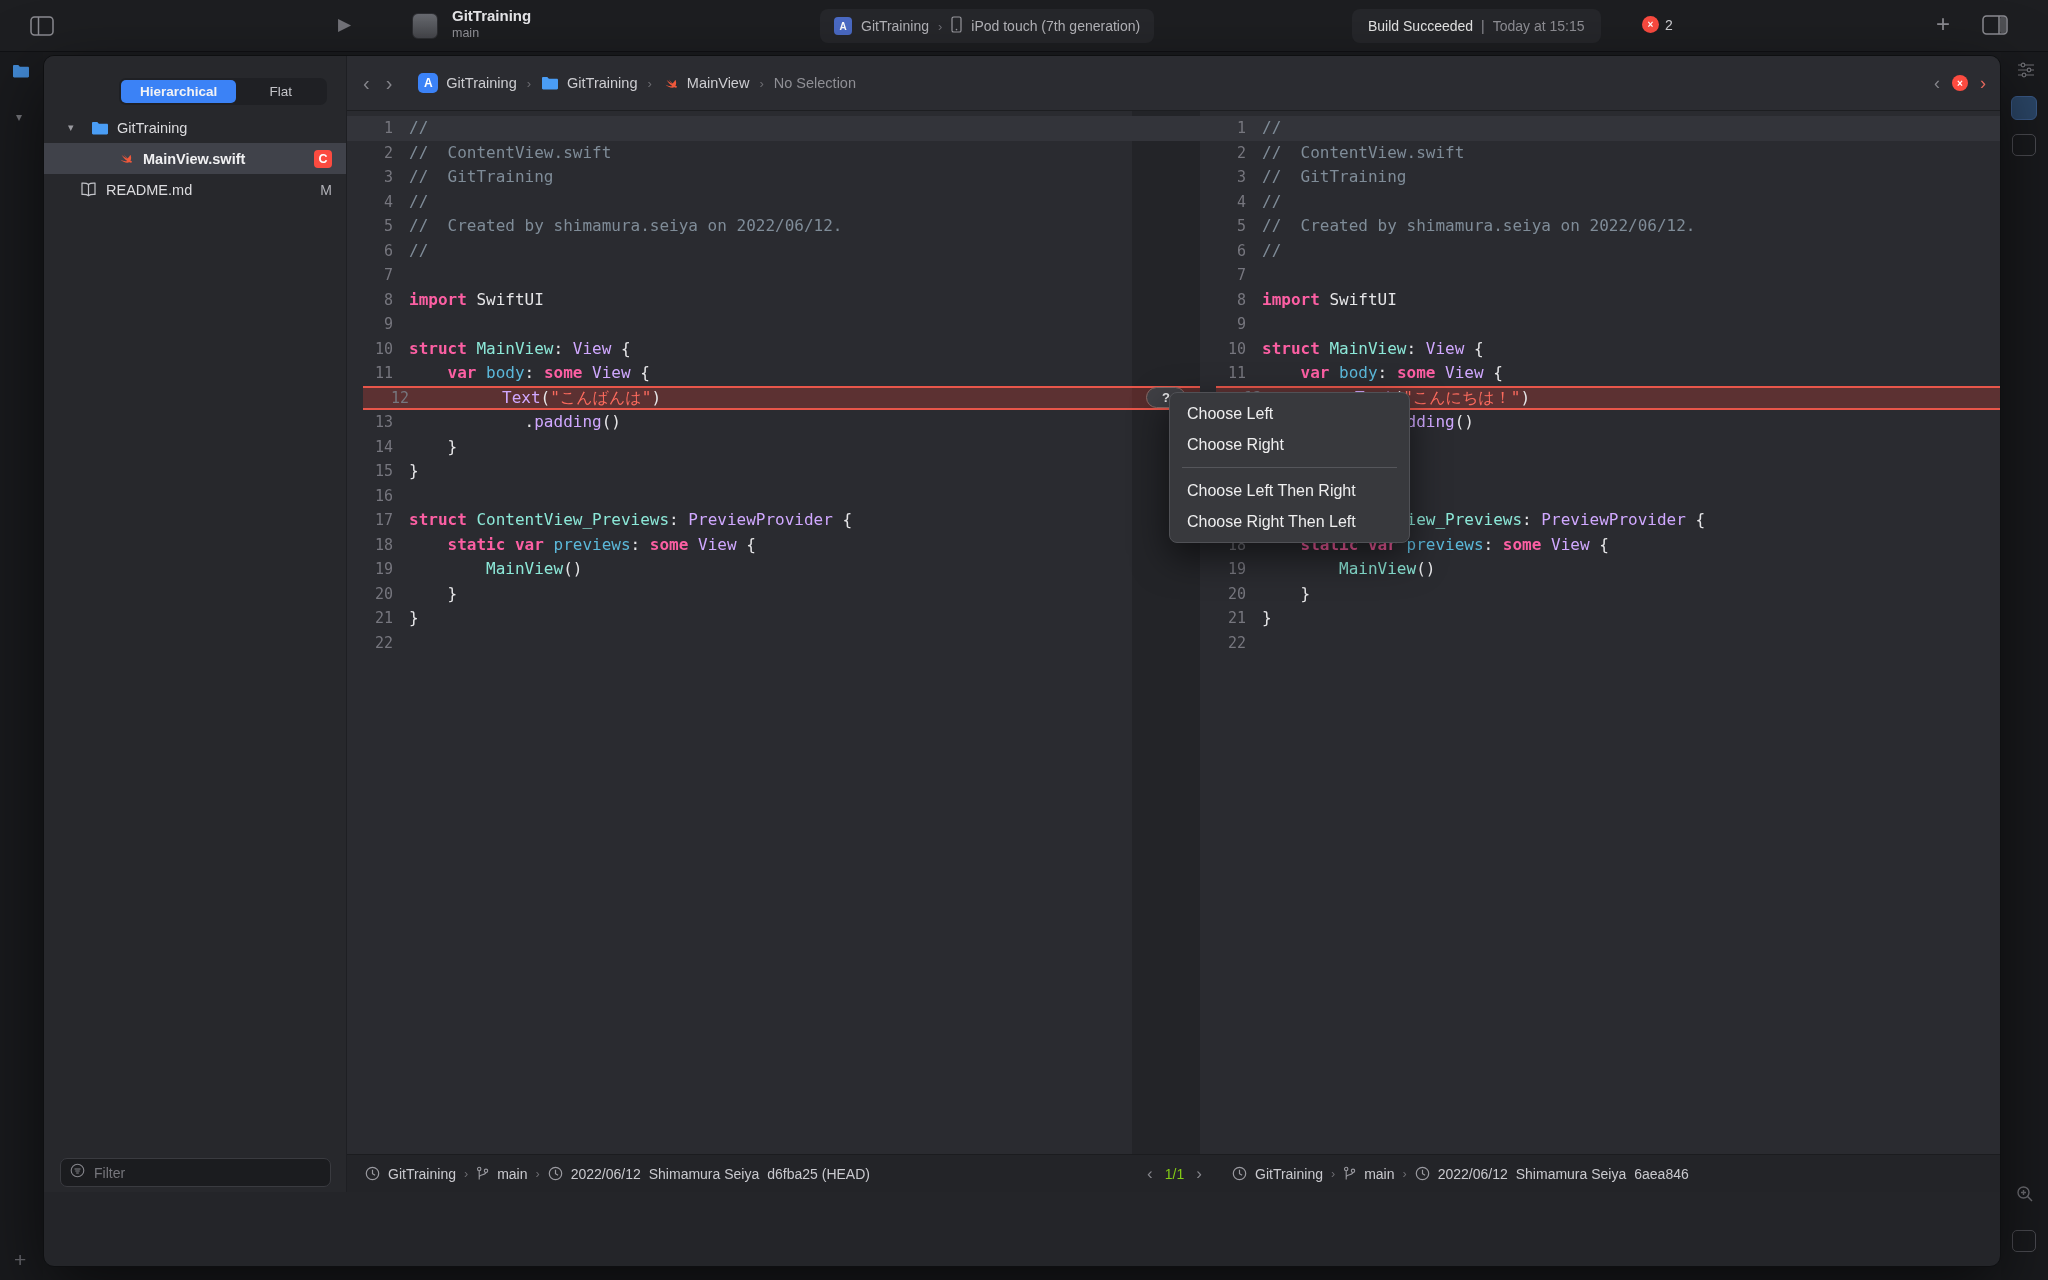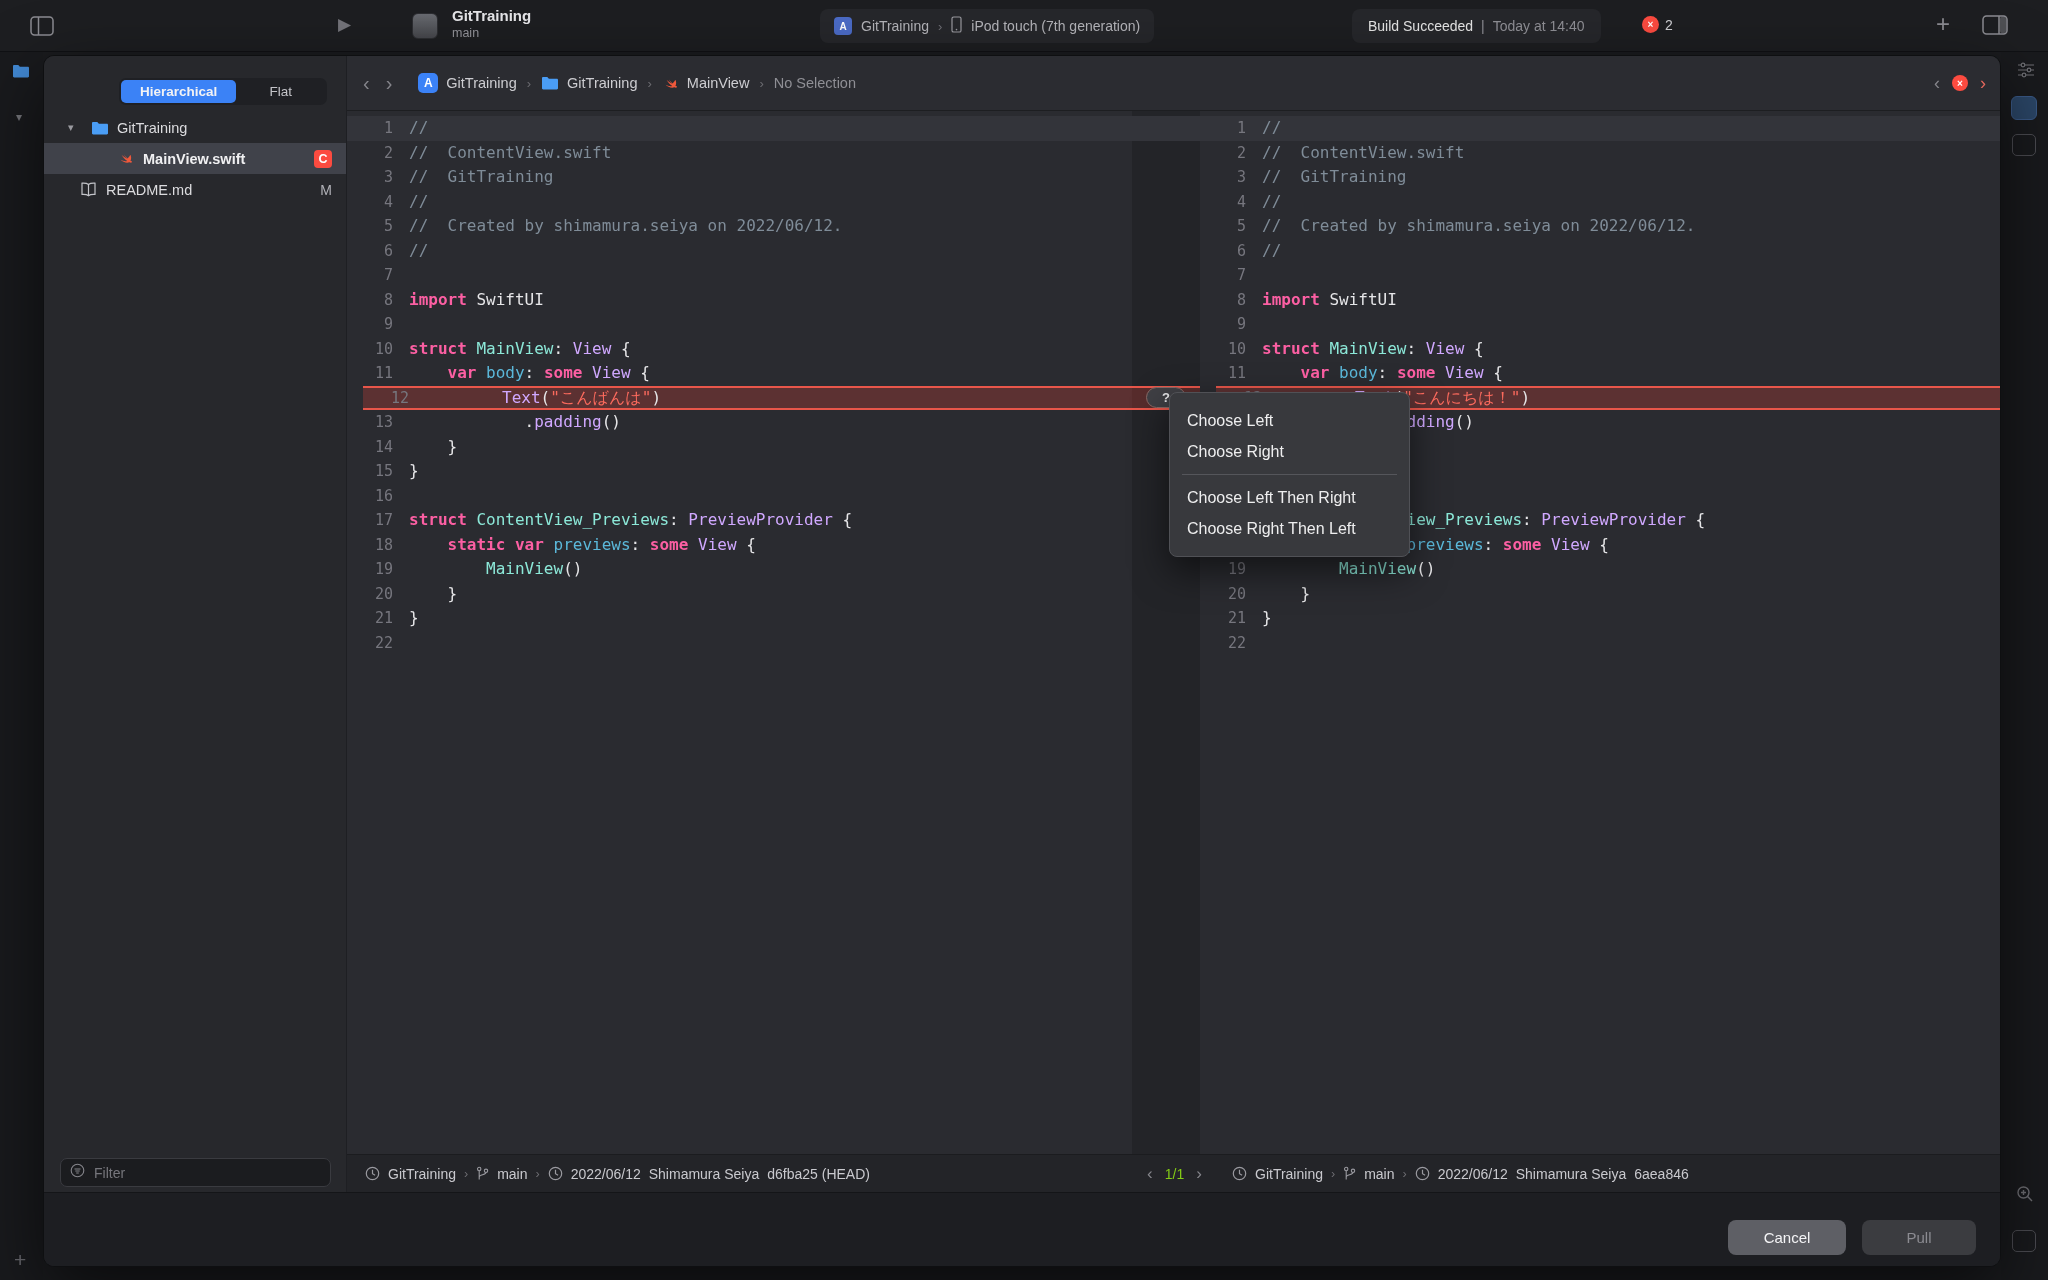--- a/index.html
+++ b/index.html
@@ -107,21 +107,21 @@
 
   
   .sheet-footer{position:absolute;left:0;top:1136px;width:100%;height:76px;background:#1d1e22;border-top:1px solid #141518;}
   .btn{position:absolute;top:27px;height:35px;border-radius:8px;font-size:15px;font-weight:500;
        display:flex;align-items:center;justify-content:center;}
   .btn-cancel{right:154px;width:118px;background:#5e5f65;color:#f4f4f6;}
   .btn-pull{right:24px;width:114px;background:#3b3c40;color:#8b8b91;}
 
   
   .context-menu{position:absolute;left:1169px;top:392px;width:241px;background:#38393d;border:1px solid #505156;
-                border-radius:8px;padding:12px 0;box-shadow:0 14px 36px rgba(0,0,0,.55);z-index:50;}
+                border-radius:8px;padding:5px 0;box-shadow:0 14px 36px rgba(0,0,0,.55);z-index:50;}
   .menu-item{height:31px;line-height:31px;padding:0 17px;font-size:16px;color:#eeeeef;white-space:nowrap;}
   .menu-sep{height:1px;background:#55565b;margin:7px 12px;}
 </style>
 </head>
 <body>
 
 <div class="screen">
 
   <header class="toolbar">
     <span class="tb-sidebar"><svg width="24" height="20" viewBox="0 0 24 20">
@@ -140,21 +140,21 @@
       <span class="tb-sep">›</span>
       <span><svg width="11" height="17" viewBox="0 0 11 17">
             <rect x="1" y="1" width="9" height="15" rx="1.6" fill="none" stroke="#9a9aa0" stroke-width="1.2"></rect>
             <circle cx="5.5" cy="13.6" r="0.8" fill="#9a9aa0"></circle>
           </svg></span>
       <span>iPod touch (7th generation)</span>
     </div>
     <div class="tb-status">
       <span class="tb-status-main">Build Succeeded</span>
       <span class="tb-status-dim">|</span>
-      <span class="tb-status-dim">Today at 14:40</span>
+      <span class="tb-status-dim">Today at 15:15</span>
     </div>
     <div class="tb-errors">
       <span class="err-dot">
           <span>×</span>
         </span>
       <span>2</span>
     </div>
     <span class="tb-plus">+</span>
     <span class="tb-panels"><svg width="26" height="20" viewBox="0 0 26 20">
           <rect x="1" y="1" width="24" height="18" rx="3.5" fill="none" stroke="#8b8b91" stroke-width="1.5"></rect>
@@ -385,24 +385,20 @@
               <circle cx="7.5" cy="7.5" r="6.2" fill="none" stroke="#9a9aa0" stroke-width="1.2"></circle>
               <path d="M7.5 3.8v3.9l2.6 1.5" fill="none" stroke="#9a9aa0" stroke-width="1.2"></path>
             </svg>
           </span>
         <span>2022/06/12</span>
         <span>Shimamura Seiya</span>
         <span>6aea846</span>
       </div>
     </div>
 
-    <div class="sheet-footer">
-      <div class="btn btn-cancel">Cancel</div>
-      <div class="btn btn-pull">Pull</div>
-    </div>
   </section>
 
   <div class="context-menu" id="menu">
       <div class="menu-item">Choose Left</div>
       <div class="menu-item">Choose Right</div>
       <div class="menu-sep"></div>
       <div class="menu-item">Choose Left Then Right</div>
       <div class="menu-item">Choose Right Then Left</div>
     </div>
 

